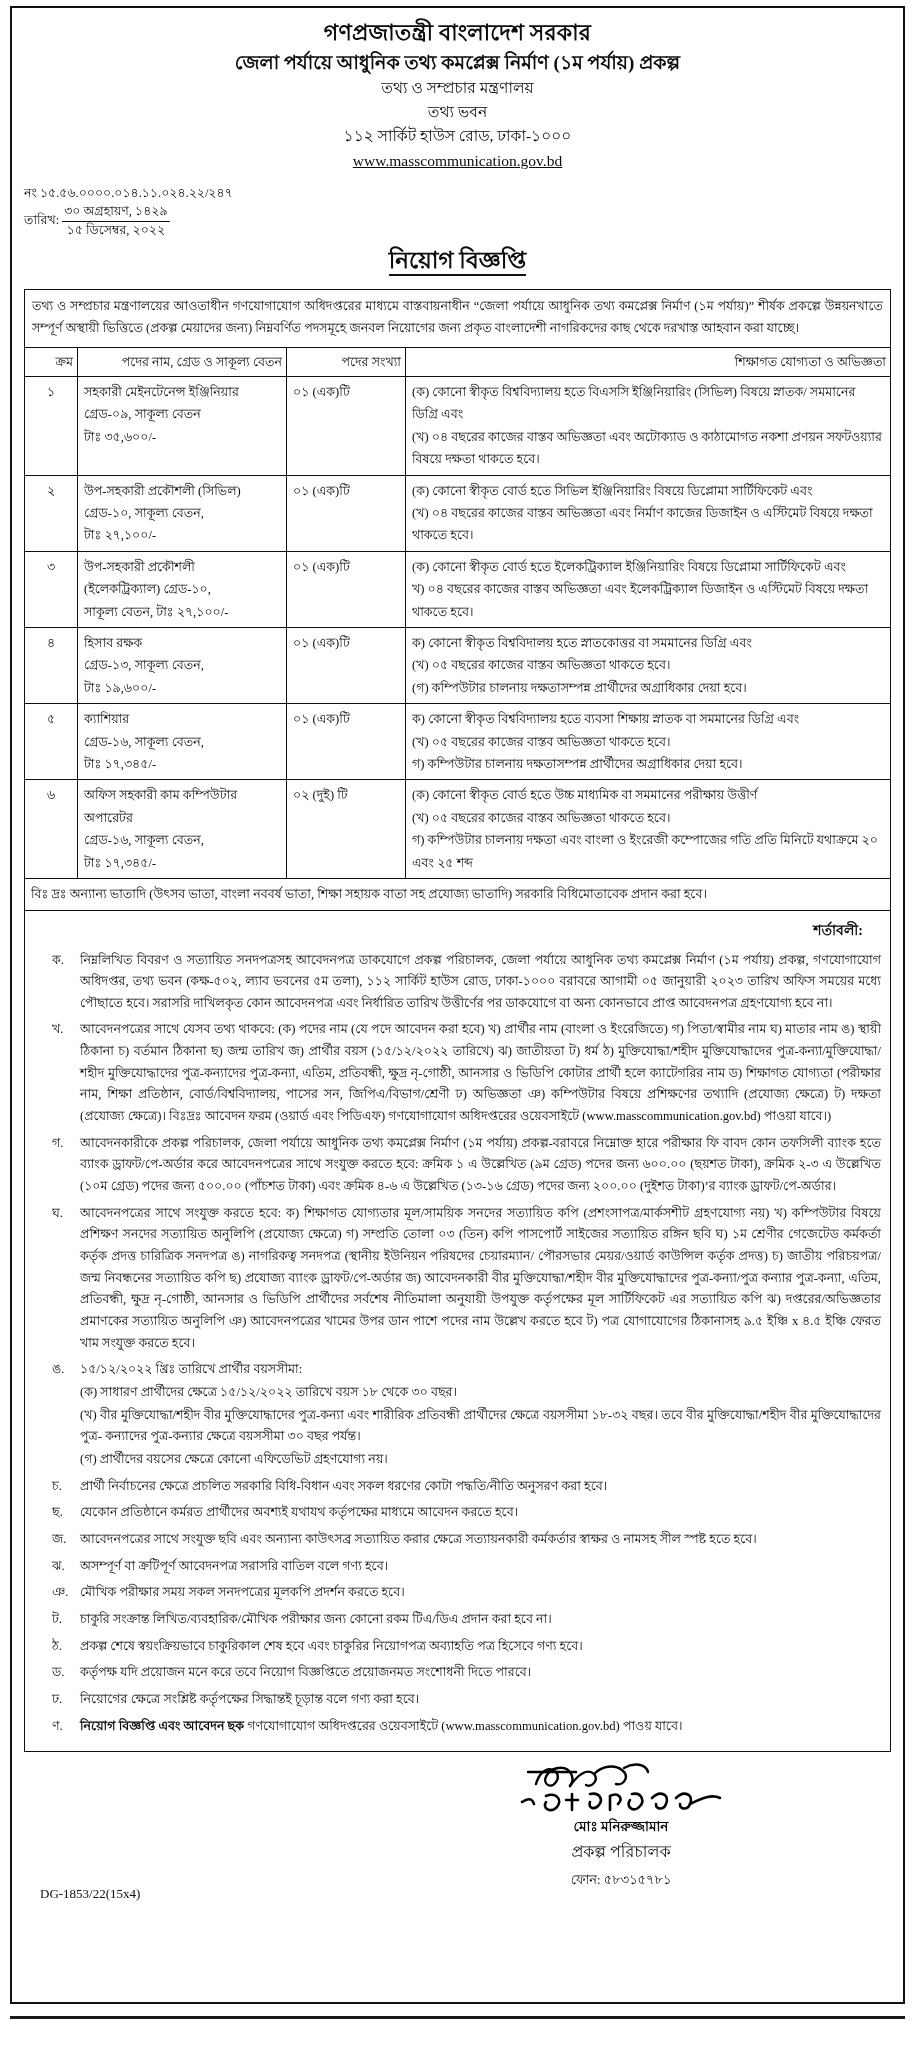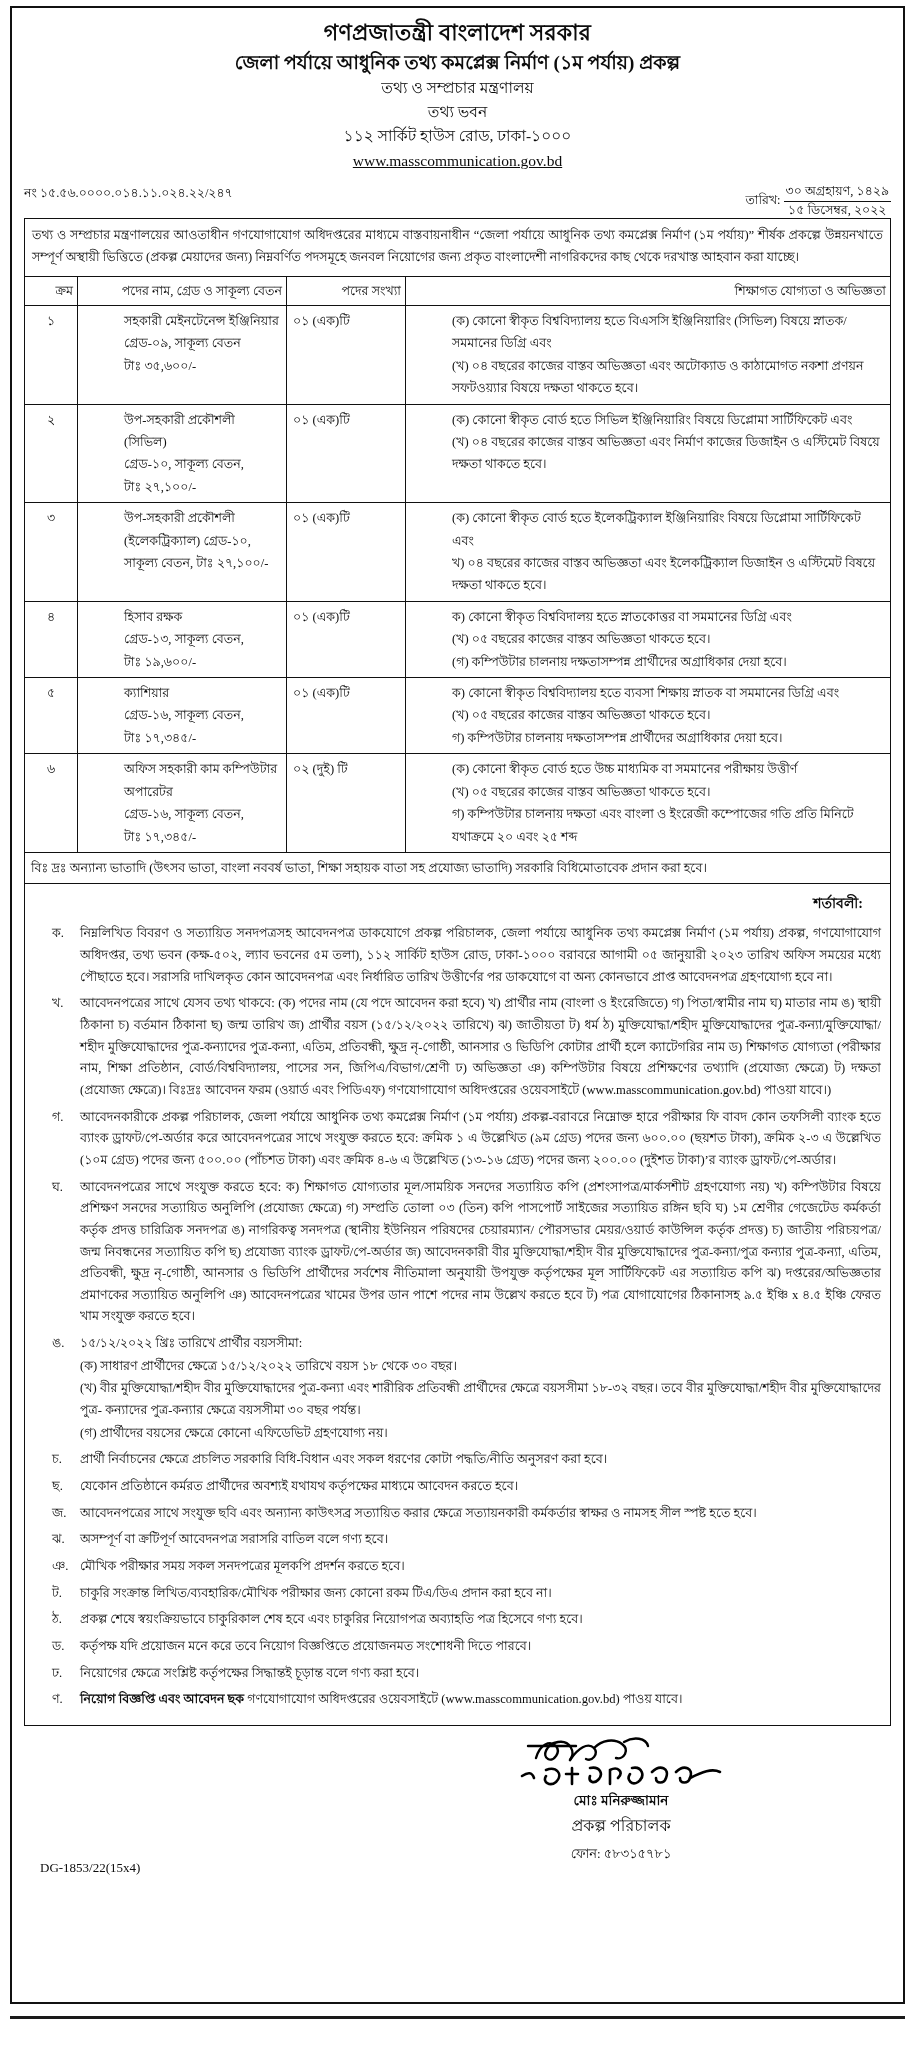--- a/index.html
+++ b/index.html
@@ -70,20 +70,21 @@
     text-decoration: underline;
   }
 
   
   .memo-row {
     display: flex;
     justify-content: space-between;
     align-items: flex-start;
     margin-top: 12px;
     font-size: 12.5px;
+    flex-direction: column;
   }
   .memo-no { white-space: nowrap; }
   .memo-date {
     display: flex;
     align-items: center;
     gap: 3px;
     white-space: nowrap;
   }
   .memo-date .stack {
     display: inline-block;
@@ -133,21 +134,21 @@
   table.jobs th {
     text-align: right;
     font-weight: normal;
     padding: 3px 4px;
   }
   .col-sl   { width: 44px;  text-align: center; }
   .col-post { width: 200px; }
   .col-num  { width: 110px; }
   .col-qual { }
   td.c-sl { text-align: center; }
-  .qual-line { display: block; margin-left: 40px; }
+  .qual-line { display: block; }
   .note-row td {
     line-height: 1.7;
     padding: 6px 7px;
   }
 
   
   .cond-wrap {
     border: 1px solid #111;
     border-top: none;
     padding: 8px 9px 9px 9px;
@@ -238,20 +239,23 @@
       <div class="memo-no">নং ১৫.৫৬.০০০০.০১৪.১১.০২৪.২২/২৪৭</div>
       <div class="memo-date">
         <span>তারিখ:</span>
         <span class="stack">
           <span class="top">৩০ অগ্রহায়ণ, ১৪২৯</span>
           <span class="bot">১৫ ডিসেম্বর, ২০২২</span>
         </span>
       </div>
     </div>
 
+    <div class="doc-title">
+      <span>নিয়োগ বিজ্ঞপ্তি</span>
+    </div>
 
     <div class="intro">তথ্য ও সম্প্রচার মন্ত্রণালয়ের আওতাধীন গণযোগাযোগ অধিদপ্তরের মাধ্যমে বাস্তবায়নাধীন “জেলা পর্যায়ে আধুনিক তথ্য কমপ্লেক্স নির্মাণ (১ম পর্যায়)” শীর্ষক প্রকল্পে উন্নয়নখাতে সম্পূর্ণ অস্থায়ী ভিত্তিতে (প্রকল্প মেয়াদের জন্য) নিম্নবর্ণিত পদসমূহে জনবল নিয়োগের জন্য প্রকৃত বাংলাদেশী নাগরিকদের কাছ থেকে দরখাস্ত আহবান করা যাচ্ছে।</div>
 
     <table class="jobs">
       <thead>
         <tr>
           <th class="col-sl">ক্রম</th>
           <th class="col-post">পদের নাম, গ্রেড ও সাকূল্য বেতন</th>
           <th class="col-num">পদের সংখ্যা</th>
           <th class="col-qual">শিক্ষাগত যোগ্যতা ও অভিজ্ঞতা</th>

